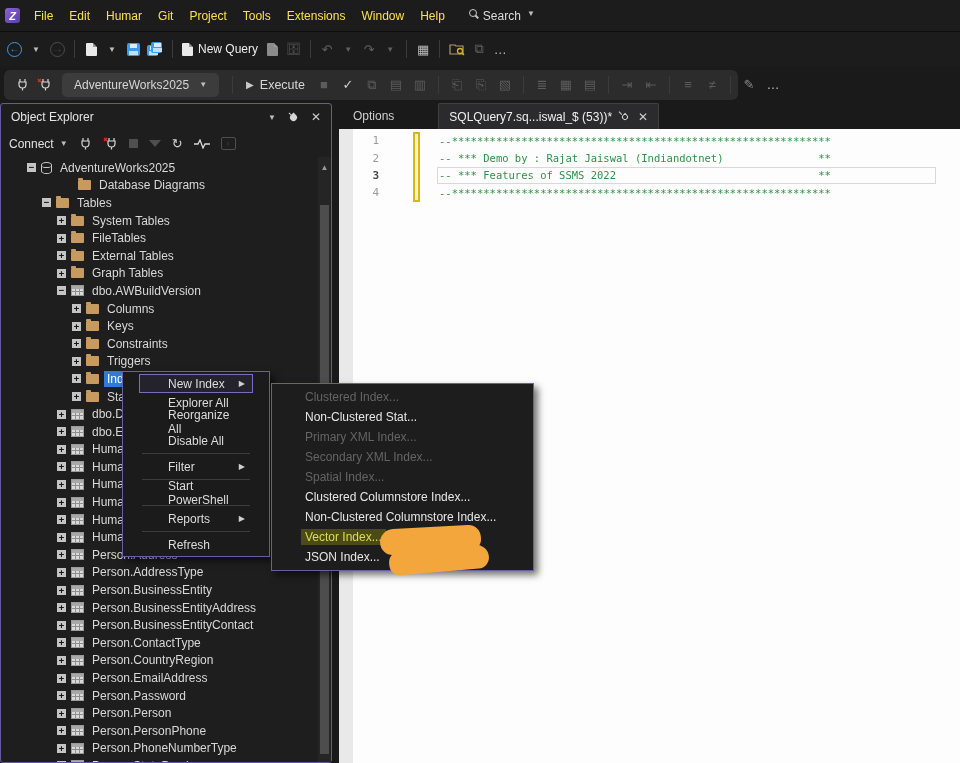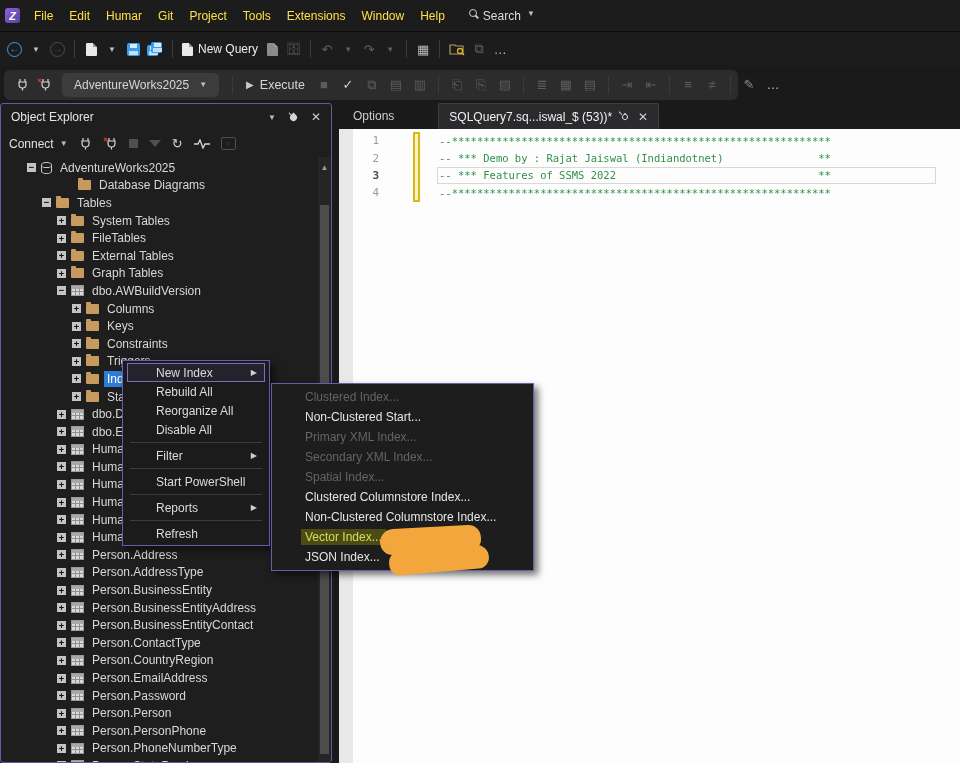--- a/index.html
+++ b/index.html
@@ -87,22 +87,22 @@
   .editor { flex:1; background:#fdfdfd; display:flex; position:relative; min-height:0; }
   .editor-margin { width:14px; background:#e9e9e9; flex:none; }
   .code-wrap { flex:1; position:relative; padding-top:3px; }
   .code-line { display:flex; height:17.4px; align-items:center; font-family:"DejaVu Sans Mono", monospace; font-size:10.5px; }
   .ln { width:26px; text-align:right; color:#9b9b9b; flex:none; font-size:11px; }
   .ln.current { color:#4a4a4a; font-weight:bold; }
   .code-text { margin-left:60px; white-space:pre; color:#2f9147; }
   .changebar { position:absolute; left:60px; top:3px; width:7px; height:70px; border:2px solid #d9b613; background:#faf3c0; }
   .current-line-box { position:absolute; left:84px; right:24px; top:37.8px; height:17.4px; border:1px solid #d8d8d8; }
   
-  .ctx { position:absolute; left:122px; top:360px; width:148px; background:#1b1b1b; border:1px solid #6a5ca8;
-         box-shadow:4px 4px 7px rgba(0,0,0,.55); padding:2px 4px; z-index:5; }
+  .ctx { position:absolute; left:122px; top:371px; width:148px; background:#1b1b1b; border:1px solid #6a5ca8;
+         box-shadow:4px 4px 7px rgba(0,0,0,.55); padding:2px 16px; z-index:5; }
   .ctx-item { height:19px; display:flex; align-items:center; padding:0 8px 0 29px; font-size:12px; color:#dcdcdc; position:relative; }
   .ctx-item .subarrow { position:absolute; right:8px; font-size:8px; color:#cfcfcf; }
   .ctx-item.hover { outline:1px solid #7a6cc0; outline-offset:-1px; background:rgba(122,108,192,.10); }
   .ctx-sep { height:1px; background:#3c3c3c; margin:3px 3px; }
   
   .sub { position:absolute; left:271px; top:383px; width:263px; background:#1d1d1d; border:1px solid #6a5ca8;
          box-shadow:4px 4px 7px rgba(0,0,0,.55); padding:3px 0; z-index:6; }
   .sub-item { height:20px; display:flex; align-items:center; padding:0 10px 0 33px; font-size:12px; color:#e6e6e6; }
   .sub-item.disabled { color:#646464; }
   .sub-item.highlighted .sub-label { background:#4c4b15; color:#d8df55; padding:1px 4px; margin-left:-4px; }
@@ -517,21 +517,21 @@
     </div>
   </div>
 </div>
 
 <div class="ctx">
     <div class="ctx-item hover">
       <span>New Index</span>
       <span class="subarrow">▶</span>
     </div>
     <div class="ctx-item">
-      <span>Rebuild All</span>
+      <span>Explorer All</span>
     </div>
     <div class="ctx-item">
       <span>Reorganize All</span>
     </div>
     <div class="ctx-item">
       <span>Disable All</span>
     </div>
     <div class="ctx-sep"></div>
     <div class="ctx-item">
       <span>Filter</span>
@@ -550,21 +550,21 @@
     <div class="ctx-item">
       <span>Refresh</span>
     </div>
   </div>
 
 <div class="sub">
     <div class="sub-item disabled">
       <span class="sub-label">Clustered Index...</span>
     </div>
     <div class="sub-item">
-      <span class="sub-label">Non-Clustered Start...</span>
+      <span class="sub-label">Non-Clustered Stat...</span>
     </div>
     <div class="sub-item disabled">
       <span class="sub-label">Primary XML Index...</span>
     </div>
     <div class="sub-item disabled">
       <span class="sub-label">Secondary XML Index...</span>
     </div>
     <div class="sub-item disabled">
       <span class="sub-label">Spatial Index...</span>
     </div>

